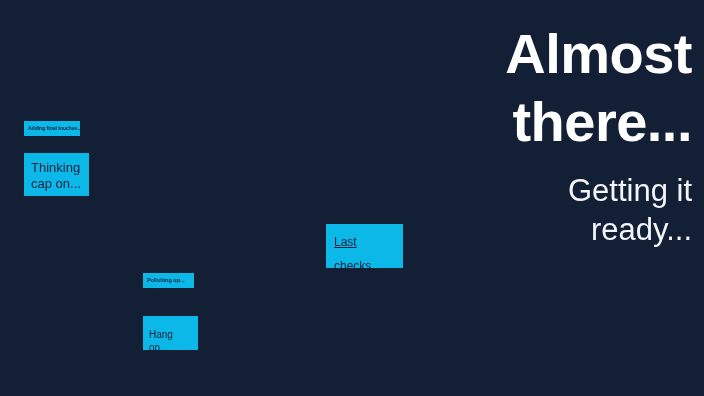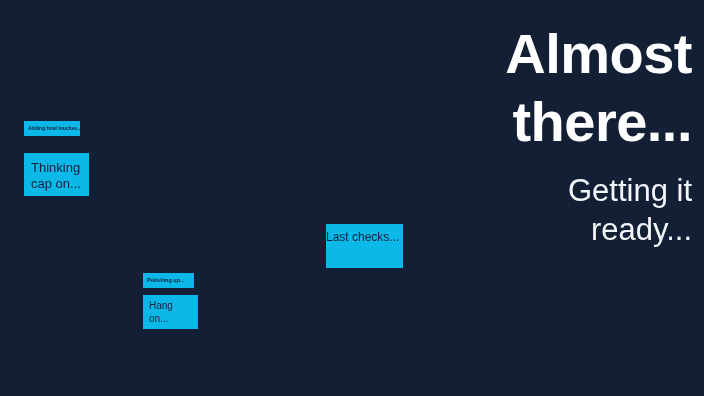--- a/index.html
+++ b/index.html
@@ -95,44 +95,45 @@
   
   #cluster-2 { left: 143px; top: 273px; }
   #cluster-2 .toast-chip {
     width: 51px;
     height: 15px;
     font-size: 5.5px;
     line-height: 15px;
     padding: 0 4px;
   }
   #cluster-2 .toast-body {
-    margin-top: 3px;
+    margin-top: 24px;
     width: 55px;
     height: 34px;
     font-size: 10px;
     line-height: 13px;
-    padding: 4px 6px;
+    padding: 12px 6px;
   }
 
   
   #cluster-3 { left: 326px; top: 214px; }
   #cluster-3 .toast-chip {
     width: 69px;
     height: 19px;
     font-size: 8px;
     line-height: 19px;
     padding: 0 5px;
   }
   #cluster-3 .toast-body {
     margin-top: 10px;
     width: 77px;
     height: 44px;
     font-size: 12px;
-    line-height: 15px;
-    padding: 6px 0;
+    line-height: 24px;
+    padding: 6px 8px;
+    text-decoration: underline;
   }
 </style>
 </head>
 <body>
 
 <div id="stage">
 
   <div class="headline-block">
     <div class="headline">Almost
 there...</div>

